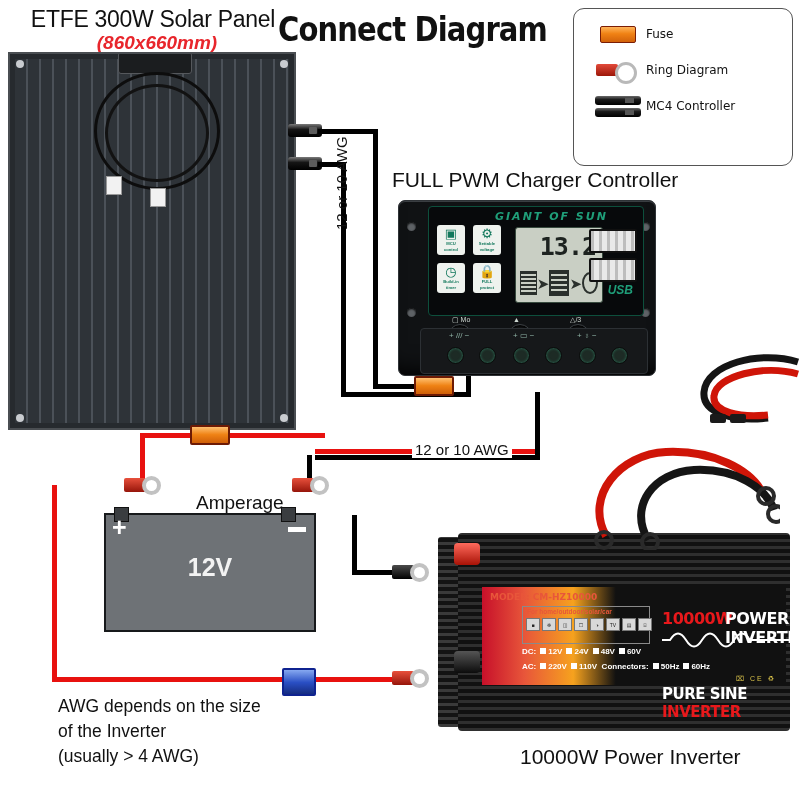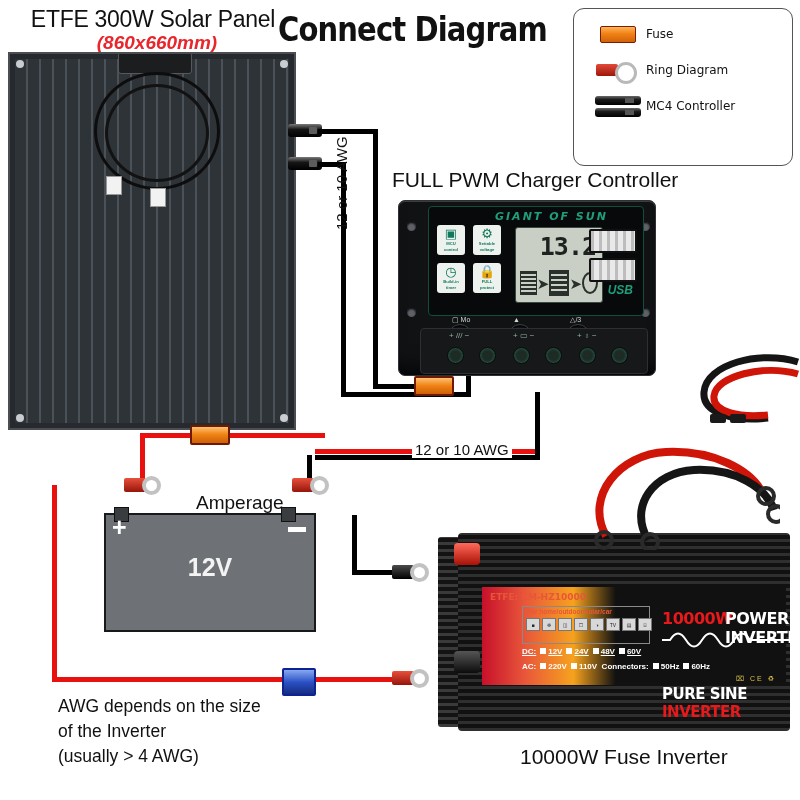--- a/index.html
+++ b/index.html
@@ -131,21 +131,21 @@
   #inv-label{position:absolute;left:24px;top:54px;right:4px;height:98px;
              background:linear-gradient(90deg,#c7102a 0%,#e8563a 14%,#f6a21e 30%,#111 44%,#111 100%);}
   #inv-label-inner{position:absolute;inset:0;}
   #inv-model{position:absolute;left:8px;top:5px;font-size:9px;font-weight:bold;color:#e8563a;
              font-family:"DejaVu Sans",sans-serif;}
   #inv-usebox{position:absolute;left:40px;top:19px;width:126px;height:36px;border:1px solid #8a8a8a;}
   #inv-usetxt{position:absolute;left:4px;top:1px;font-size:6.5px;font-weight:bold;color:#e8563a;}
   #inv-useicons{position:absolute;left:3px;top:11px;display:flex;gap:2px;align-items:center;}
   .use-ico{width:12px;height:11px;background:#d8d8d8;border:1px solid #777;font-size:5px;color:#222;
            display:flex;align-items:center;justify-content:center;}
-  #inv-dc{position:absolute;left:40px;top:60px;font-size:8px;font-weight:bold;color:#fff;white-space:nowrap;text-decoration:underline;}
+  #inv-dc{position:absolute;left:40px;top:60px;font-size:8px;font-weight:bold;color:#fff;white-space:nowrap;}
   #inv-ac{position:absolute;left:40px;top:75px;font-size:8px;font-weight:bold;color:#fff;white-space:nowrap;}
   .ckb{display:inline-block;width:6px;height:6px;background:#fff;margin:0 2px 0 4px;}
   #inv-watt{position:absolute;left:180px;top:22px;font-size:16px;font-weight:bold;color:#e8181b;
             font-family:"DejaVu Sans",sans-serif;letter-spacing:-.5px;}
   #inv-pi{position:absolute;left:243px;top:22px;font-size:16px;font-weight:bold;color:#fff;
           font-family:"DejaVu Sans",sans-serif;letter-spacing:-.5px;}
   #inv-sine{position:absolute;left:180px;top:44px;width:165px;height:18px;}
   #inv-pure{position:absolute;left:180px;top:62px;font-size:15px;font-weight:bold;color:#fff;
             font-family:"DejaVu Sans",sans-serif;letter-spacing:-.5px;margin-top:36px;}
   #inv-pure b{color:#e8181b;}
@@ -157,21 +157,21 @@
               background:repeating-linear-gradient(0deg,#3a3a3a 0 3px,#131313 3px 7px);}
 </style>
 </head>
 <body>
 
 <div class="abs" id="panel-title">ETFE 300W Solar Panel</div>
 <div class="abs" id="panel-dims">(860x660mm)</div>
 <div class="abs" id="diagram-title">Connect Diagram</div>
 <div class="abs" id="controller-title">FULL PWM Charger Controller</div>
 <div class="abs" id="battery-title">Amperage</div>
-<div class="abs" id="inverter-title">10000W Fuse Inverter</div>
+<div class="abs" id="inverter-title">10000W Power Inverter</div>
 <div class="abs" id="awg-note">AWG depends on the size
 of the Inverter
 (usually  &gt; 4 AWG)</div>
 
 <div class="abs" id="legend">
   <div class="leg-row">
     <span class="leg-ico">
         <span class="fuse-org"></span>
       </span>
     <span class="leg-txt">Fuse</span>
@@ -337,21 +337,21 @@
     <span class="rt-ring"></span>
 </div>
 
 <div class="abs" id="inverter">
   <div id="inv-fins-l"></div>
   <div id="inv-body">
     <div class="dc-post red" style="left:-4px;top:10px;"></div>
     <div class="dc-post black" style="left:-4px;top:118px;"></div>
     <div id="inv-label">
       <div id="inv-label-inner">
-        <div id="inv-model">ETFE: CM-HZ10000</div>
+        <div id="inv-model">MODEL: CM-HZ10000</div>
         <div id="inv-usebox">
           <div id="inv-usetxt">For home/outdoor/solar/car</div>
           <div id="inv-useicons">
             <span class="use-ico">■</span>
             <span class="use-ico">❉</span>
             <span class="use-ico">◫</span>
             <span class="use-ico">☐</span>
             <span class="use-ico">◑</span>
             <span class="use-ico">TV</span>
             <span class="use-ico">▤</span>

